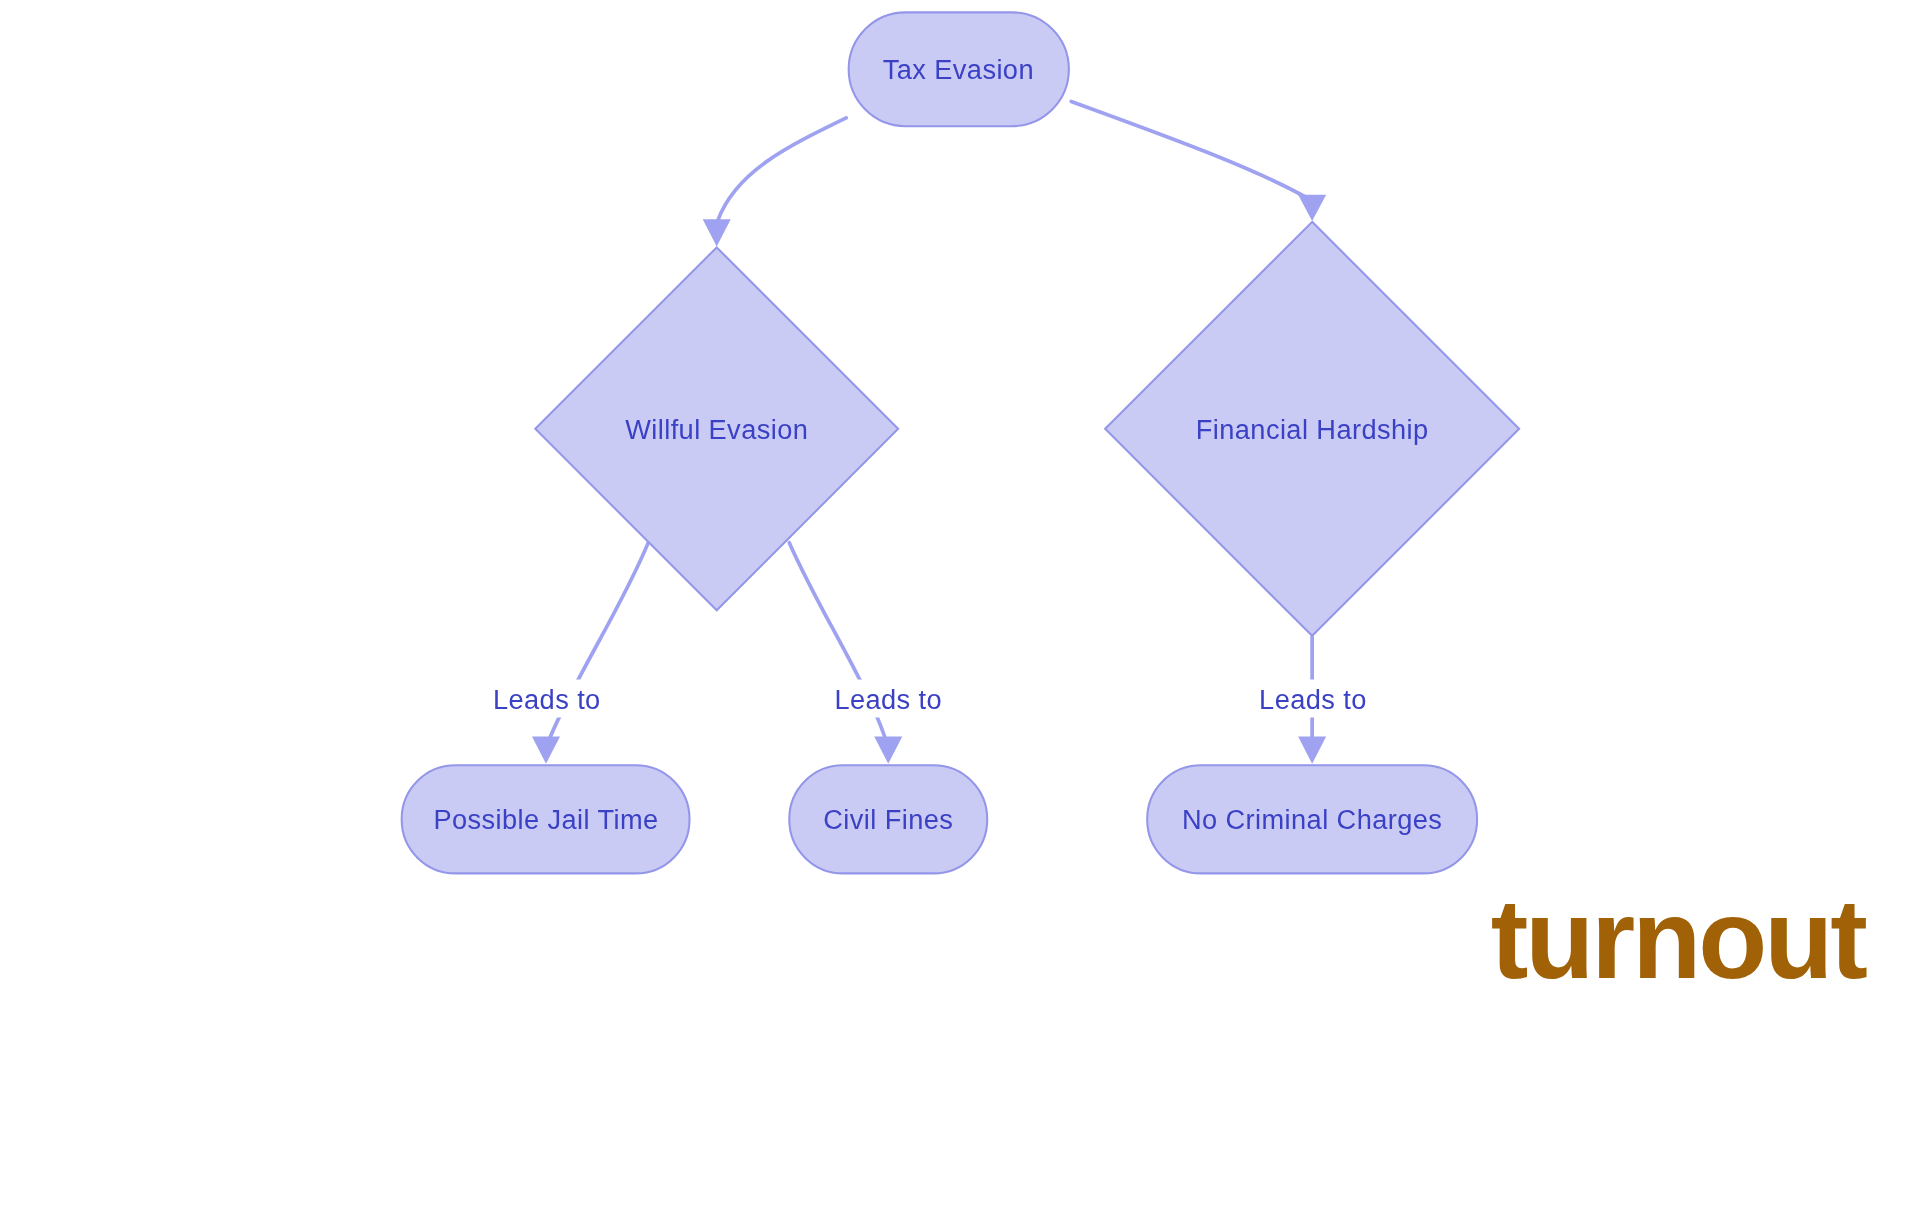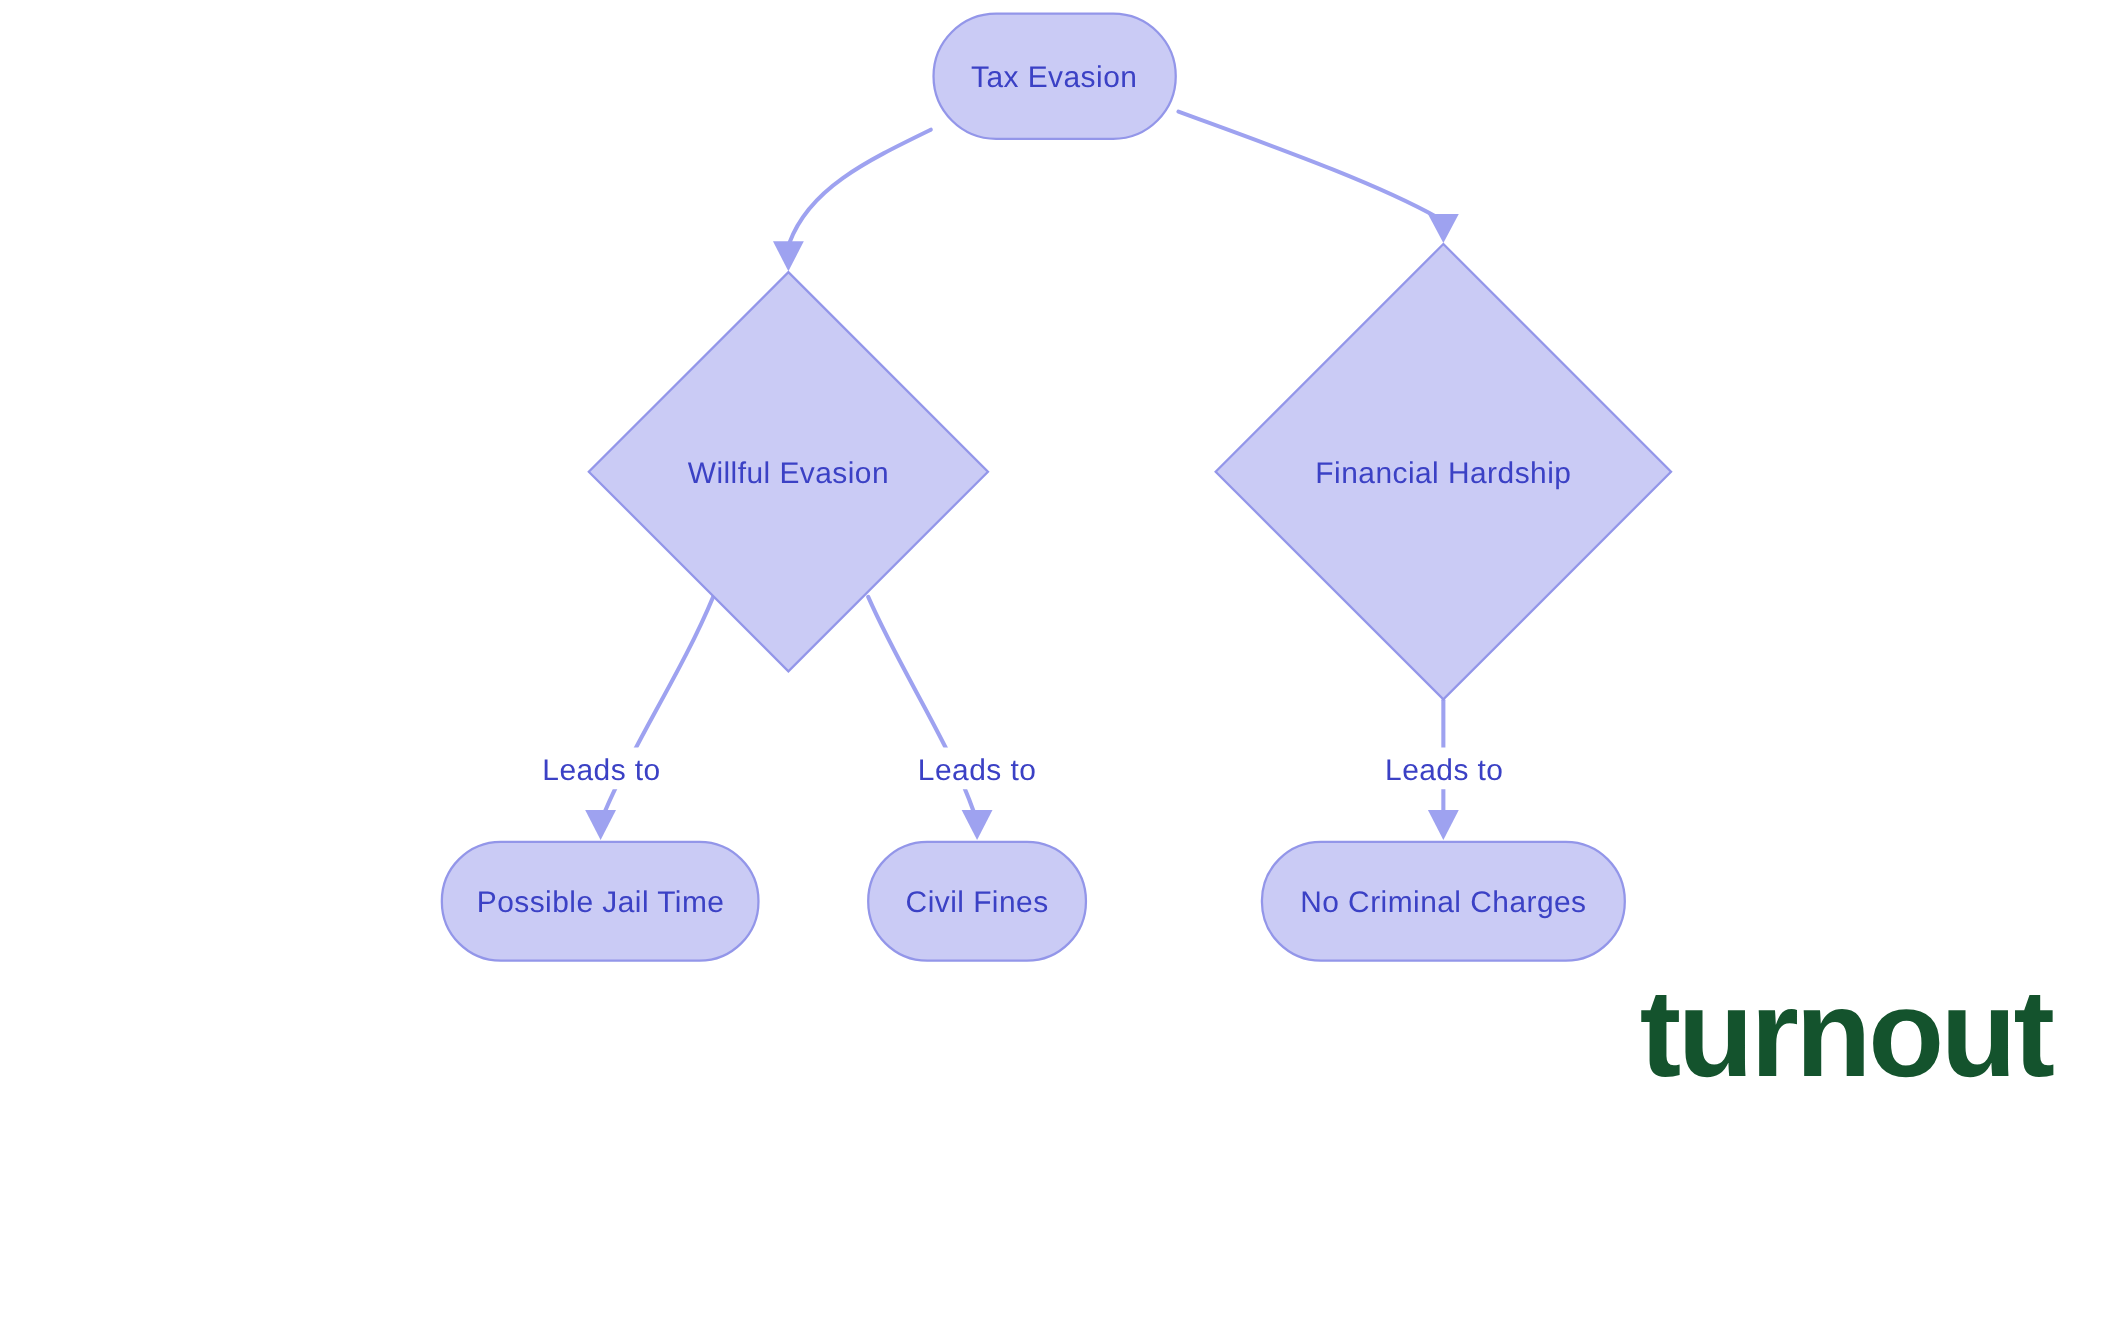--- a/index.html
+++ b/index.html
@@ -29,21 +29,21 @@
   .node-text    { fill: #3B41C5; font-size: 33px; text-anchor: middle; letter-spacing: 0.5px; }
   .edge-text    { fill: #3B41C5; font-size: 33px; text-anchor: middle; letter-spacing: 0.5px; }
   .logo {
     position: absolute;
     right: 55px;
     bottom: 6px;
     font-size: 113px;
     font-weight: bold;
     letter-spacing: -3px;
     line-height: 1;
-    color: #14532d;
+    color: #a16207;
     user-select: none;
   }
 </style>
 </head>
 <body>
 
 <div class="stage">
   <svg viewBox="0 0 1920 1215">
 
     <path class="edge-path" d="M 822 143 C 750 178 688 208 666 268"></path>

